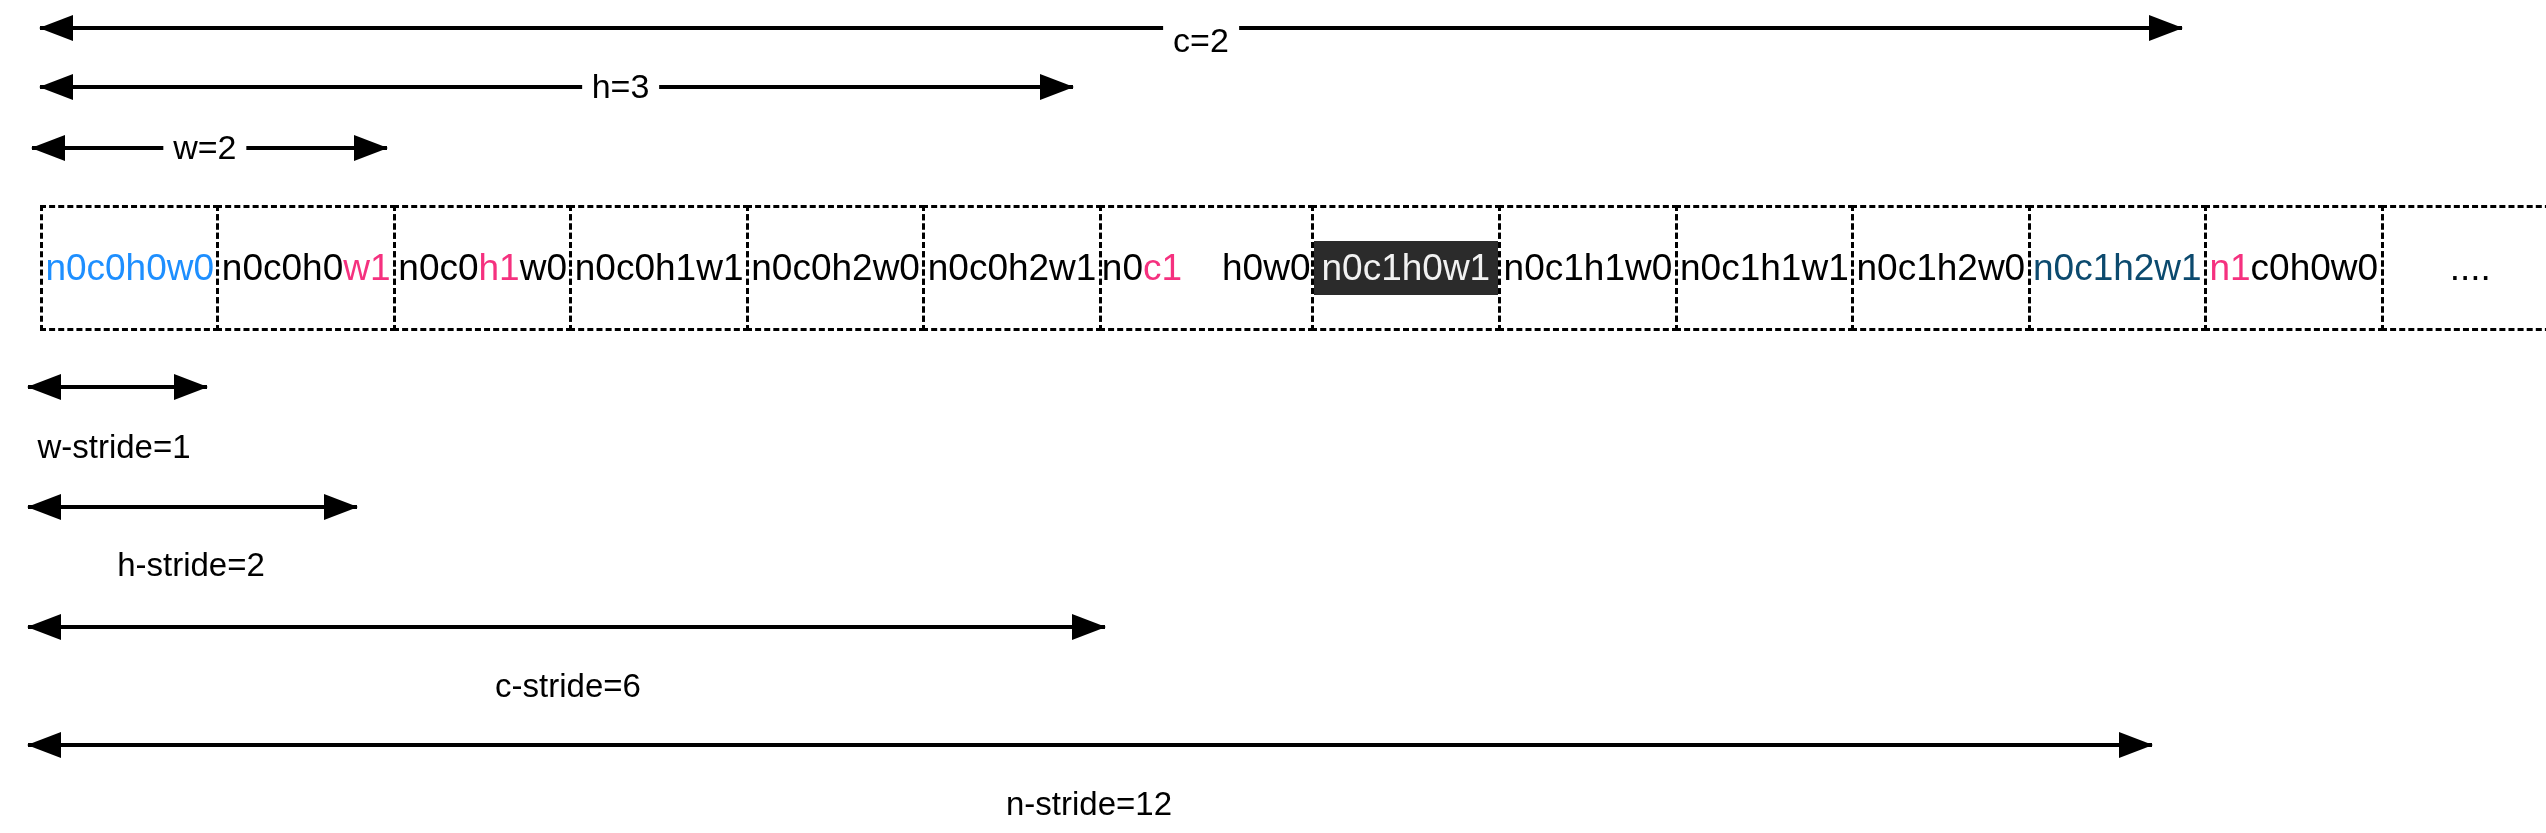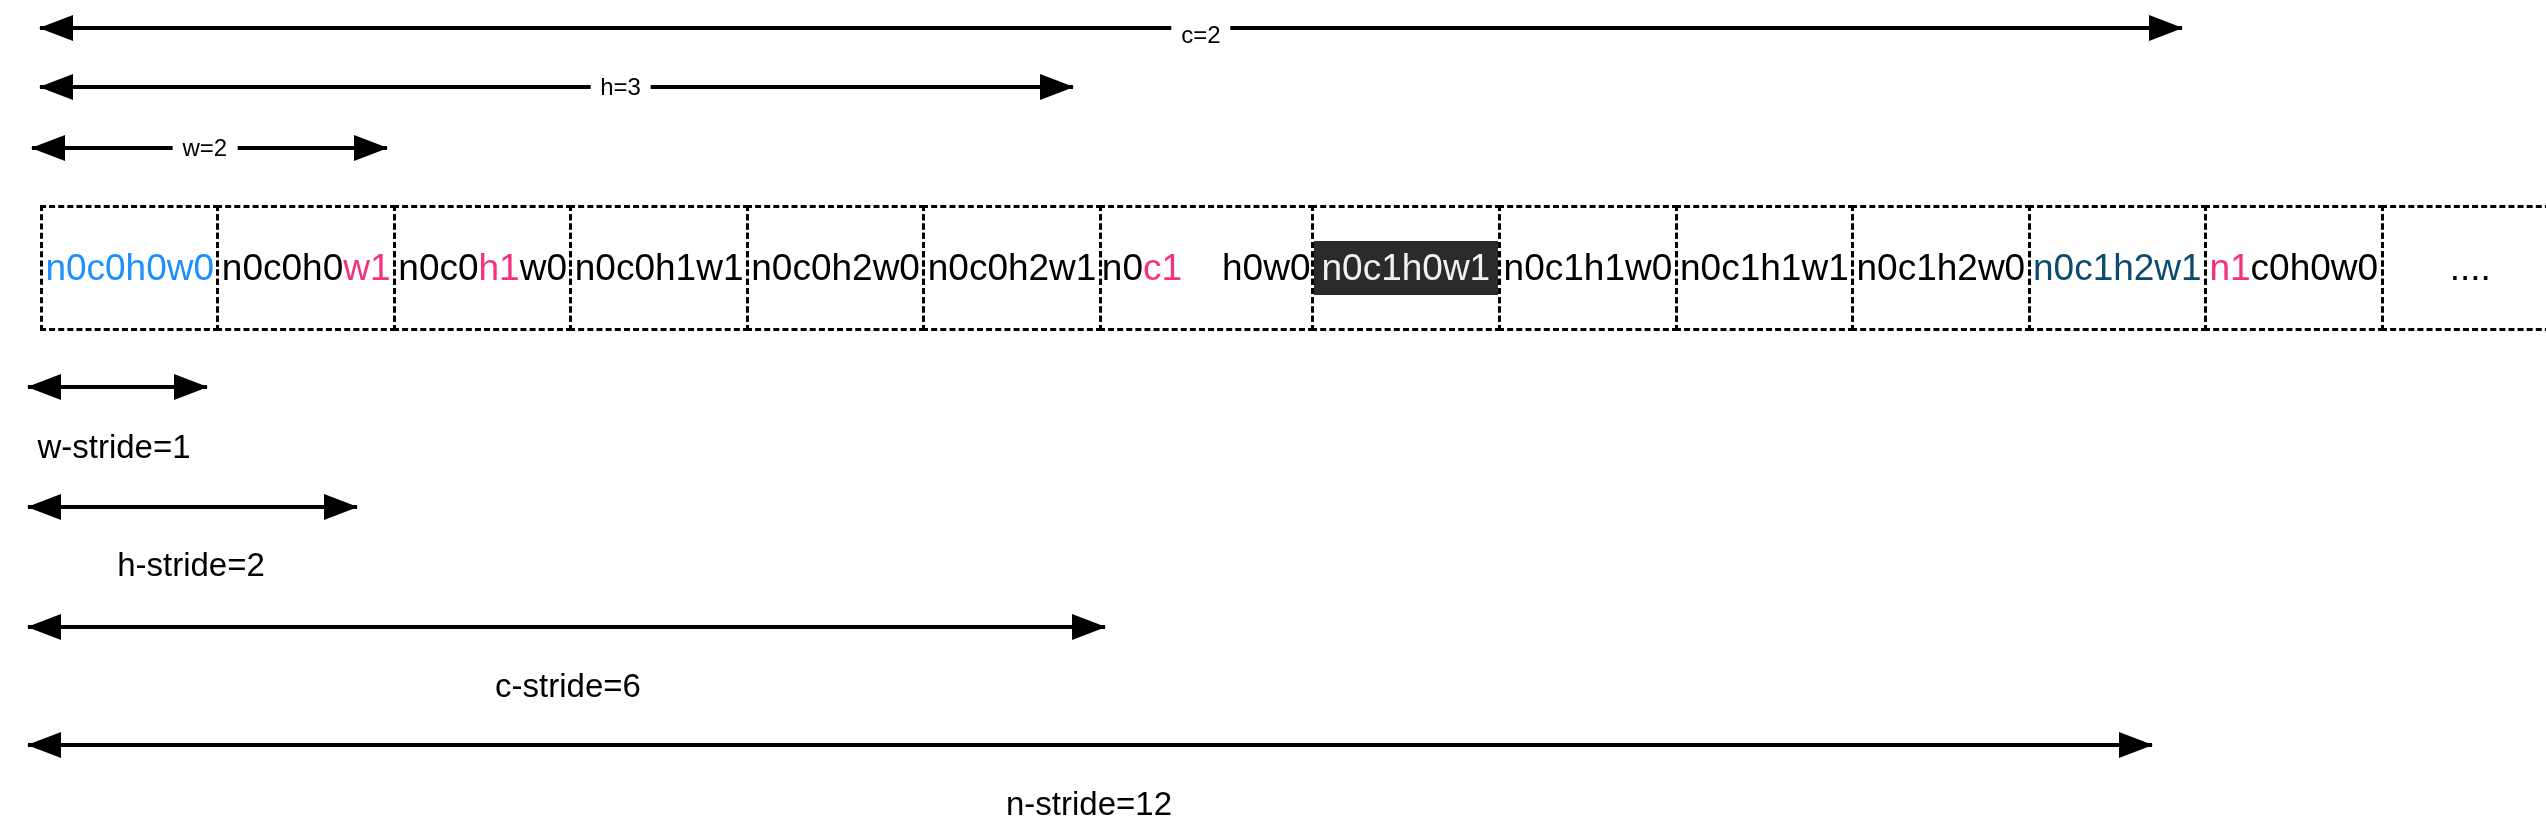--- a/index.html
+++ b/index.html
@@ -29,21 +29,21 @@
     border-bottom:13px solid transparent;
     transform:translateY(-50%);
   }
   .harrow::before{left:-1px;border-right:34px solid #000;}
   .harrow::after{right:-1px;border-left:34px solid #000;}
 
   .harrow .label{
     position:absolute;
     background:#fff;
     padding:0 10px;
-    font-size:24px;
+    font-size:34px;
     line-height:1.15;
     white-space:nowrap;
   }
   .label-on-line{top:50%;transform:translate(-50%,-50%);}
   .label-below-line{top:-5px;transform:translateX(-50%);}
 
   
   #arrow-c      {left:40px;  top:26px;  width:2142px;}
   #arrow-h      {left:40px;  top:85px;  width:1033px;}
   #arrow-w      {left:32px;  top:146px; width:355px;}

